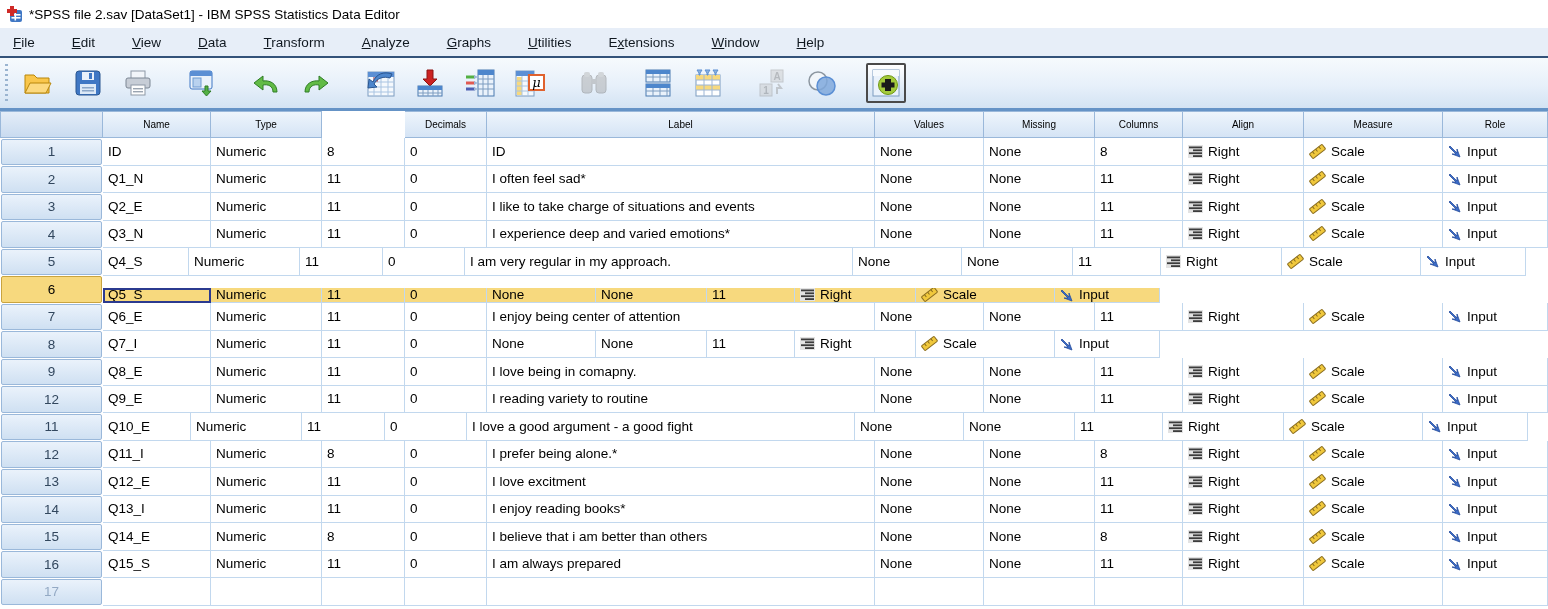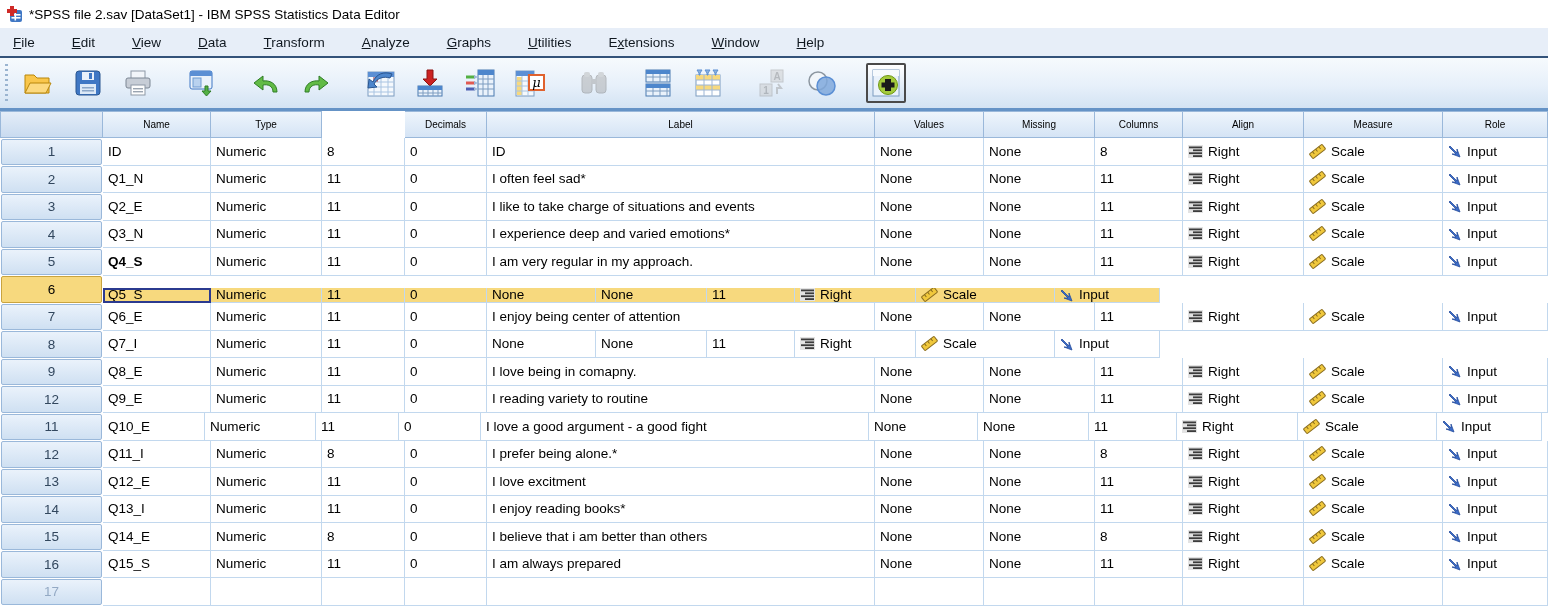--- a/index.html
+++ b/index.html
@@ -517,21 +517,21 @@
             <path d="M2 2l7 7 0-4 3 8-8-3 4 0-7-7z" fill="#3a6bc9" stroke="#2a4f9c" stroke-width="0.8" transform="rotate(0 7 7)"></path>
           </svg>
         </span>
         <span>Input</span>
       </div>
     </div>
     <div class="gridrow">
       <div class="rownum-wrap" style="width: 103px;">
         <div class="rownum">5</div>
       </div>
-      <div class="cell" style="width: 108px; font-weight: bold;">
+      <div class="cell" style="width: 86px;">
         <span>Q4_S</span>
       </div>
       <div class="cell" style="width: 111px;">
         <span>Numeric</span>
       </div>
       <div class="cell" style="width: 83px;">
         <span>11</span>
       </div>
       <div class="cell" style="width: 82px;">
         <span>0</span>
@@ -883,21 +883,21 @@
             <path d="M2 2l7 7 0-4 3 8-8-3 4 0-7-7z" fill="#3a6bc9" stroke="#2a4f9c" stroke-width="0.8" transform="rotate(0 7 7)"></path>
           </svg>
         </span>
         <span>Input</span>
       </div>
     </div>
     <div class="gridrow">
       <div class="rownum-wrap" style="width: 103px;">
         <div class="rownum">11</div>
       </div>
-      <div class="cell" style="width: 102px;">
+      <div class="cell" style="width: 88px;">
         <span>Q10_E</span>
       </div>
       <div class="cell" style="width: 111px;">
         <span>Numeric</span>
       </div>
       <div class="cell" style="width: 83px;">
         <span>11</span>
       </div>
       <div class="cell" style="width: 82px;">
         <span>0</span>

